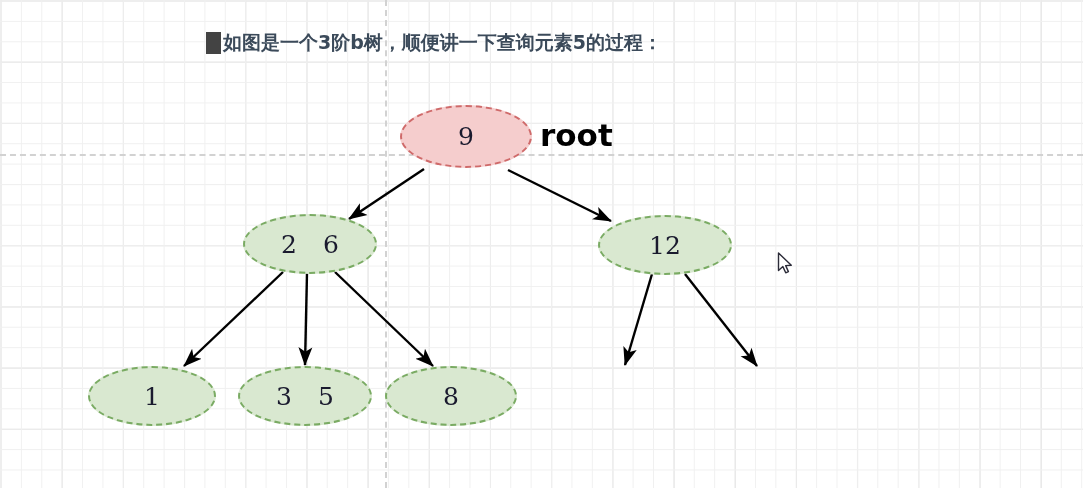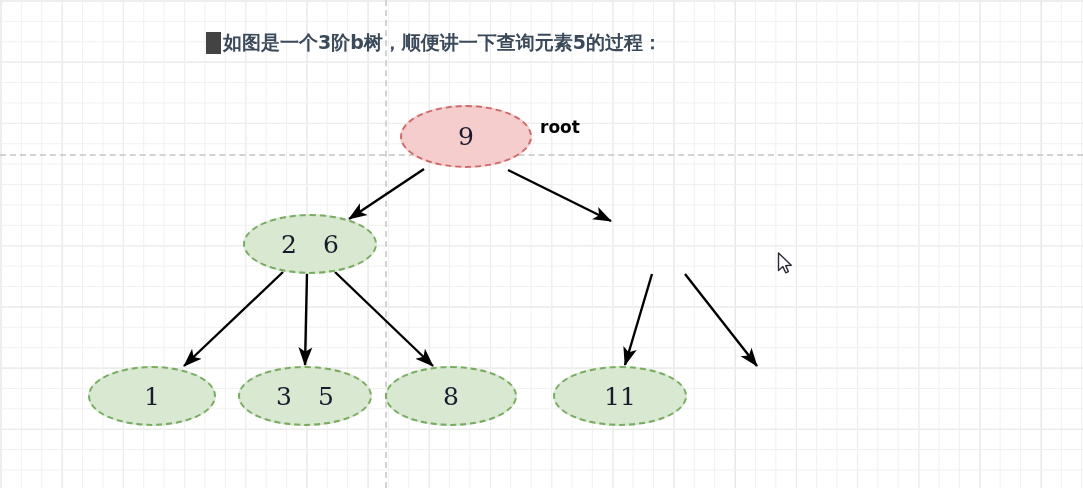--- a/index.html
+++ b/index.html
@@ -109,21 +109,21 @@
     align-items: center;
     justify-content: center;
     line-height: 1;
   }
 
   #root-label {
     position: absolute;
     left: 540px;
     top: 117px;
     font-family: "DejaVu Sans", "Liberation Sans", sans-serif;
-    font-size: 17px;
+    font-size: 31px;
     font-weight: bold;
     color: #000000;
   }
 
   
   #cursor {
     position: absolute;
     left: 777px;
     top: 252px;
     width: 18px;
@@ -167,44 +167,44 @@
   </div>
   <div id="root-label">root</div>
 
   <div class="node node-green" style="left:243px; top:214px; width:134px; height:60px;">
     <span class="keys">
       <span>2</span>
       <span>6</span>
     </span>
   </div>
 
+  <div class="node node-green" style="left:598px; top:215px; width:134px; height:60px;">
+    <span class="keys">
+      <span>12</span>
+    </span>
+  </div>
 
   <div class="node node-green" style="left:88px; top:366px; width:128px; height:60px;">
     <span class="keys">
       <span>1</span>
     </span>
   </div>
 
   <div class="node node-green" style="left:238px; top:366px; width:134px; height:60px;">
     <span class="keys">
       <span>3</span>
       <span>5</span>
     </span>
   </div>
 
   <div class="node node-green" style="left:385px; top:366px; width:132px; height:60px;">
     <span class="keys">
       <span>8</span>
     </span>
   </div>
 
-  <div class="node node-green" style="left:553px; top:366px; width:134px; height:60px;">
-    <span class="keys">
-      <span>11</span>
-    </span>
-  </div>
 
 
   <svg id="cursor" viewBox="0 0 18 24">
     <path d="M1.5,1 L1.5,18.5 L5.9,14.6 L8.7,20.8 L11.4,19.6 L8.7,13.6 L14.3,13.3 Z" fill="#ffffff" stroke="#2b2b38" stroke-width="1.4" stroke-linejoin="round"></path>
   </svg>
 
 </div>
 
 </body></html>

